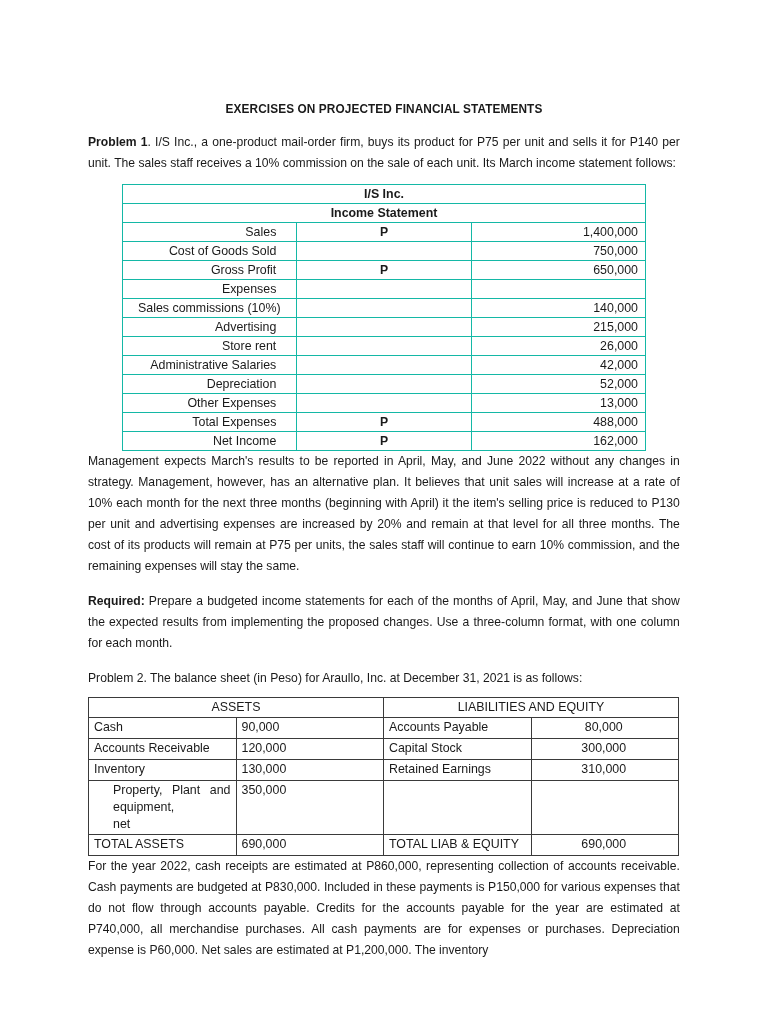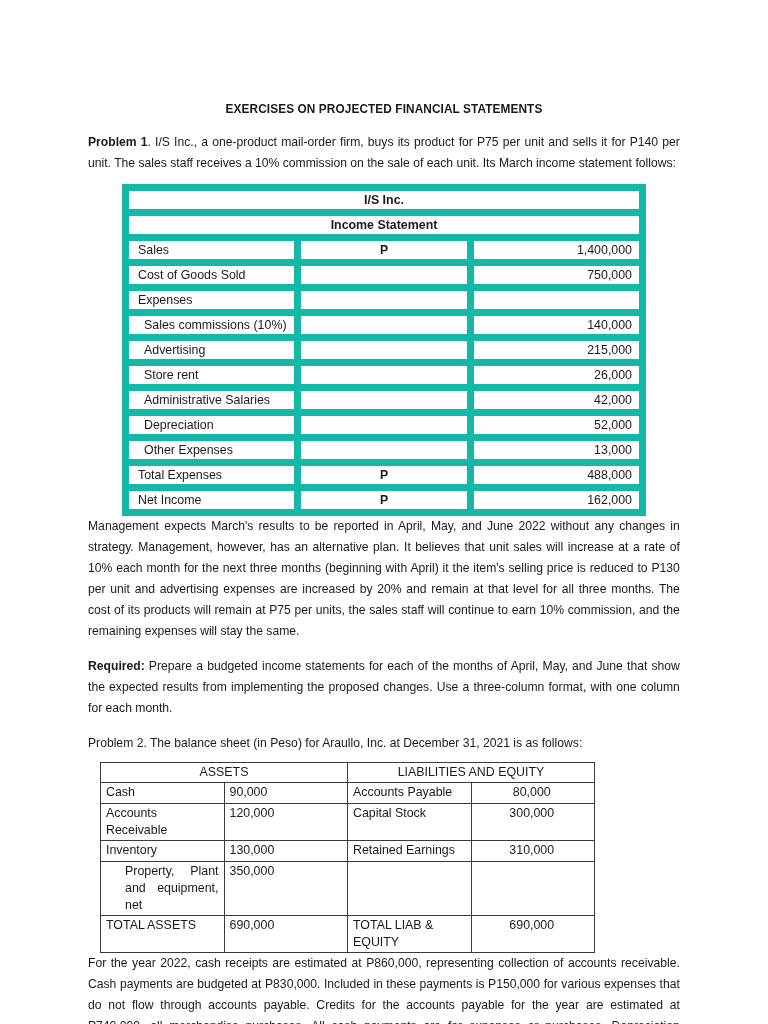--- a/index.html
+++ b/index.html
@@ -61,50 +61,50 @@
     margin-left: 34px;
     width: 524px;
   }
   table.is-table {
     border-collapse: collapse;
     width: 100%;
     table-layout: fixed;
     font-size: 12.4px;
   }
   table.is-table td {
-    border: 7px solid #14b8a6;
-    padding: 0 9px;
+    border: 1px solid #14b8a6;
+    padding: 0 20px;
     height: 18px;
     line-height: 17px;
     vertical-align: middle;
     white-space: nowrap;
     overflow: hidden;
   }
   table.is-table td.hdr {
     text-align: center;
     font-weight: bold;
   }
-  table.is-table td.lbl { text-align: left; }
+  table.is-table td.lbl { text-align: right; }
   table.is-table td.lbl.ind { padding-left: 15px; }
   table.is-table td.cur {
     text-align: center;
     width: 37px;
     font-weight: bold;
     font-size: 12.2px;
   }
   table.is-table td.amt {
     text-align: right;
     width: 220px;
     padding-right: 7px;
   }
 
   
   .tbl-wrap-2 {
-    margin-left: 12px;
-    width: 495px;
+    margin-left: 0px;
+    width: 591px;
   }
   table.bs-table {
     border-collapse: collapse;
     width: 100%;
     table-layout: fixed;
     font-size: 12.4px;
   }
   table.bs-table td {
     border: 1px solid #3a3a3a;
     padding: 1px 5px;
@@ -159,20 +159,25 @@
             <td class="lbl">Sales</td>
             <td class="cur">P</td>
             <td class="amt">1,400,000</td>
           </tr>
           <tr>
             <td class="lbl">Cost of Goods Sold</td>
             <td class="cur"></td>
             <td class="amt">750,000</td>
           </tr>
           <tr>
+            <td class="lbl">Gross Profit</td>
+            <td class="cur">P</td>
+            <td class="amt">650,000</td>
+          </tr>
+          <tr>
             <td class="lbl">Expenses</td>
             <td class="cur"></td>
             <td class="amt"></td>
           </tr>
           <tr>
             <td class="lbl ind">Sales commissions (10%)</td>
             <td class="cur"></td>
             <td class="amt">140,000</td>
           </tr>
           <tr>

